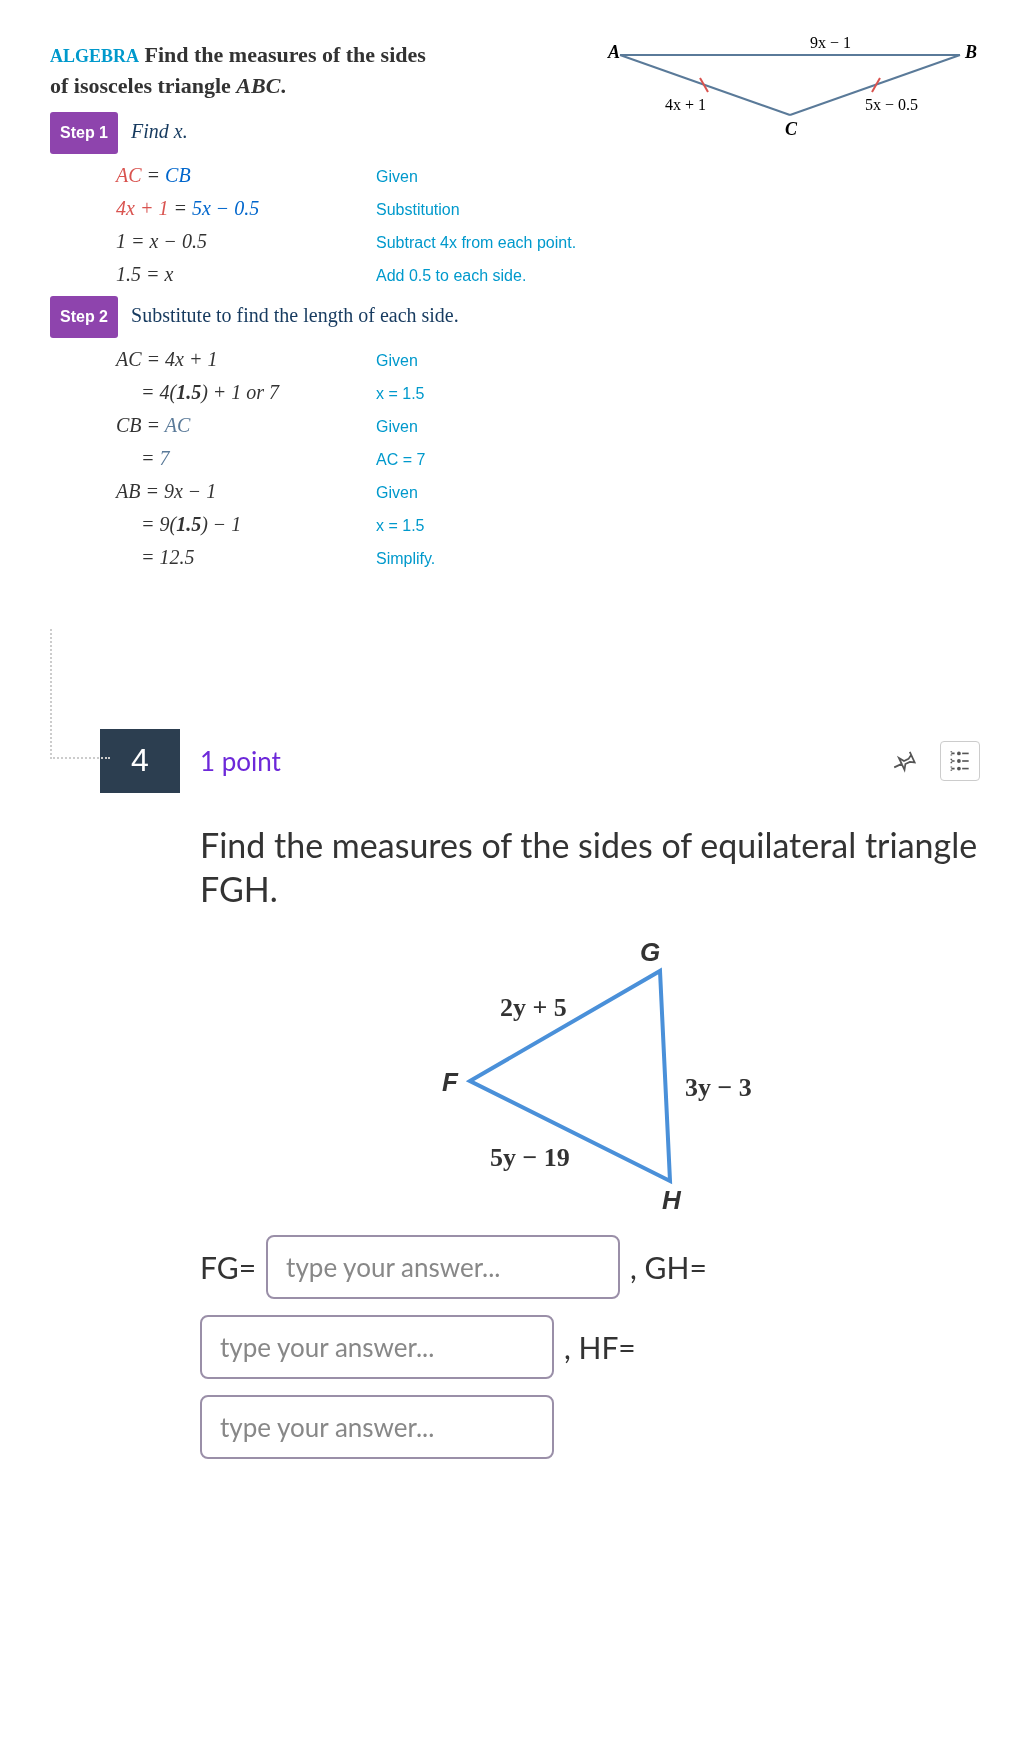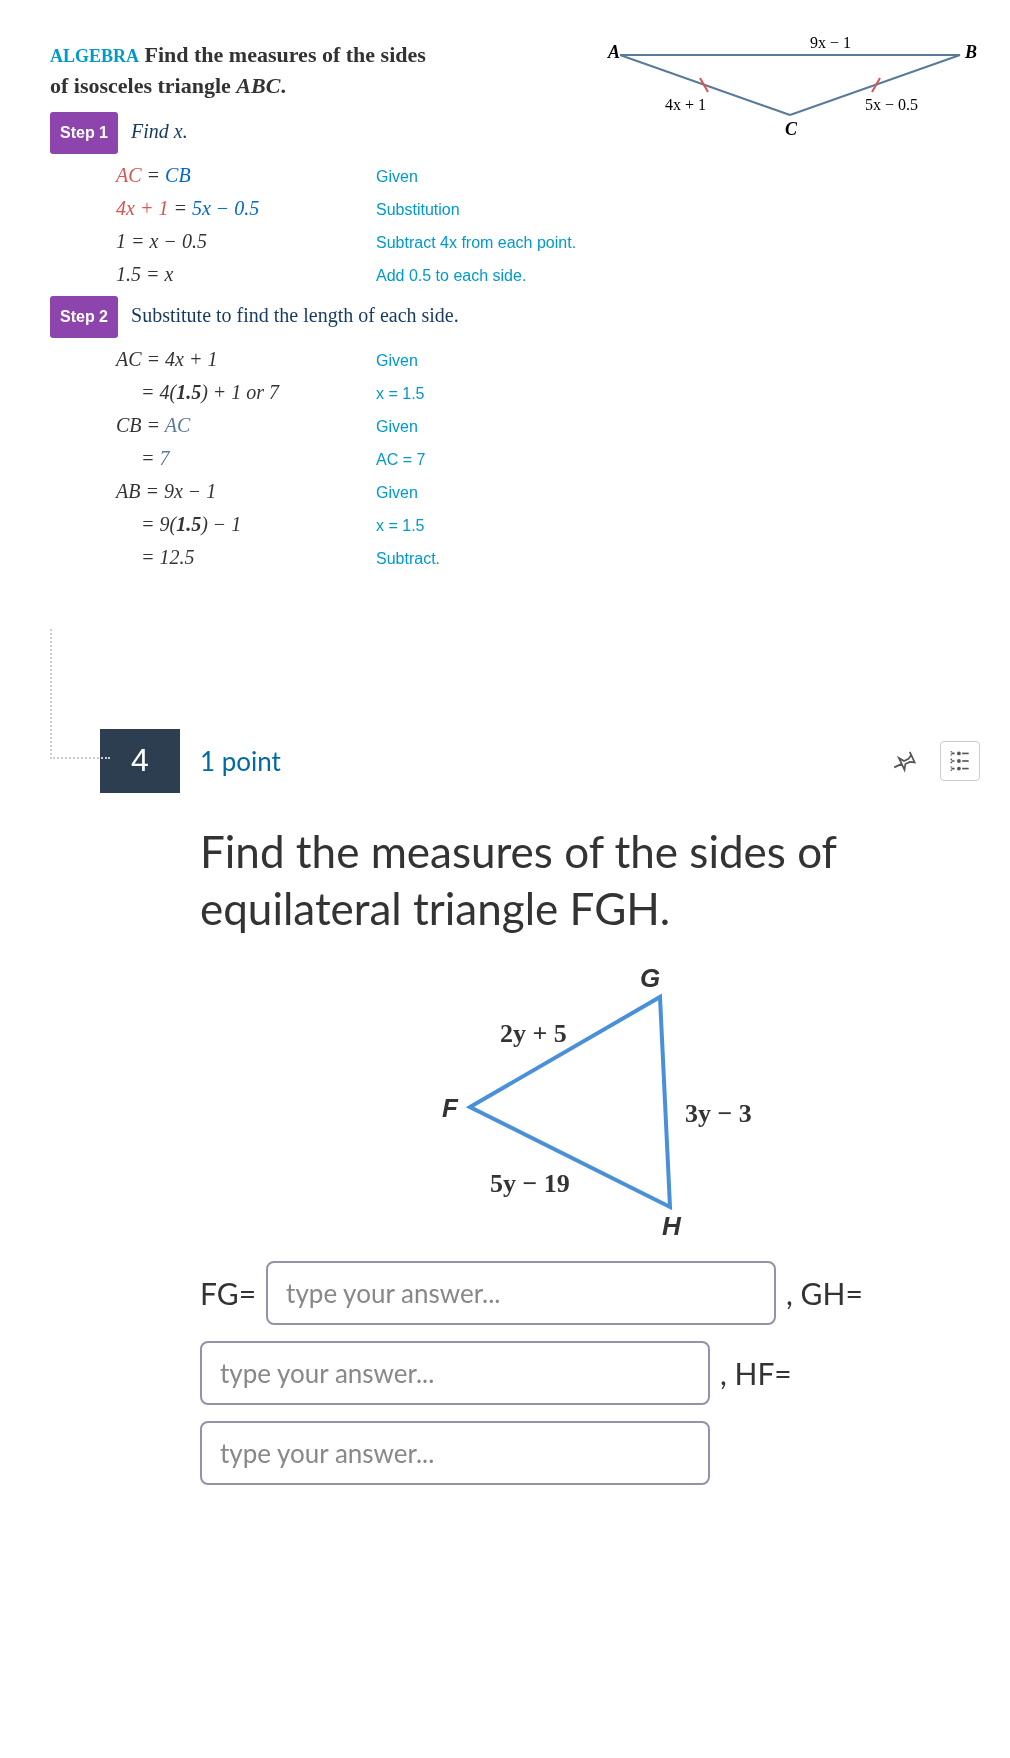--- a/index.html
+++ b/index.html
@@ -65,47 +65,47 @@
   }
   .q-header { display: flex; align-items: center; gap: 20px; }
   .q-number {
     background: #2c3e50;
     color: #fff;
     width: 80px; height: 64px;
     display: flex; align-items: center; justify-content: center;
     font-size: 32px; font-family: Arial, sans-serif;
     margin-left: 70px;
   }
-  .q-points { font-size: 26px; color: #0369a1; font-family: 'Lato', Arial, sans-serif; flex: 1; }
+  .q-points { font-size: 26px; color: #6d28d9; font-family: 'Lato', Arial, sans-serif; flex: 1; }
   .q-icons { display: flex; gap: 16px; align-items: center; }
   .icon-btn { width: 40px; height: 40px; display:flex; align-items:center; justify-content:center; cursor: pointer; }
   .icon-btn.boxed { border: 1px solid #ccc; border-radius: 4px; }
   .icon-btn svg { stroke: #555; fill: none; stroke-width: 1.5; }
 
   .q-body { margin-left: 170px; margin-top: 30px; }
-  .q-prompt { font-size: 44px; color: #333; font-family: 'Lato', Arial, sans-serif; line-height: 1.3; }
+  .q-prompt { font-size: 34px; color: #333; font-family: 'Lato', Arial, sans-serif; line-height: 1.3; }
 
   .q-figure { margin: 20px auto; width: 400px; position: relative; }
   .q-figure svg { width: 100%; }
   .fig-label { font-family: Arial, sans-serif; font-size: 26px; font-style: italic; font-weight: bold; fill:#333; }
   .fig-expr { font-family: 'Times New Roman', serif; font-size: 26px; font-weight: bold; fill:#333; }
 
   .answer-area { font-size: 30px; font-family: 'Lato', Arial, sans-serif; color:#333; }
   .answer-row { display: flex; align-items: center; flex-wrap: wrap; gap: 24px 10px; margin-bottom: 16px; }
   .answer-input {
     border: 2px solid #9a8fa8;
     border-radius: 8px;
     padding: 14px 18px;
     font-size: 26px;
     font-family: inherit;
     color: #888;
     background: #fff;
     min-width: 300px;
   }
-  .answer-input.wide { width: 510px; }
+  .answer-input.wide { width: 354px; }
   .answer-input::placeholder { color: #888; }
 </style>
 </head>
 <body>
 
 <div class="example-box">
   <div class="example-header">
     <span class="algebra-label">ALGEBRA</span><span class="header-text"> Find the measures of the sides</span><br>
     <span class="header-text">of isosceles triangle </span><span class="header-text italic">ABC</span><span class="header-text">.</span>
   </div>
@@ -174,21 +174,21 @@
       <div class="work-row">
         <div class="work-eq"><i>AB</i> = 9<i>x</i> − 1</div>
         <div class="work-reason">Given</div>
       </div>
       <div class="work-row">
         <div class="work-eq">&nbsp;&nbsp;&nbsp;&nbsp;&nbsp;= 9(<b>1.5</b>) − 1</div>
         <div class="work-reason">x = 1.5</div>
       </div>
       <div class="work-row">
         <div class="work-eq">&nbsp;&nbsp;&nbsp;&nbsp;&nbsp;= 12.5</div>
-        <div class="work-reason">Subtract.</div>
+        <div class="work-reason">Simplify.</div>
       </div>
     </div>
 </div>
 
 <div class="question-wrap">
   <div class="dotted-guide"></div>
   <div class="q-header">
     <div class="q-number">4</div>
     <div class="q-points">1 point</div>
     <div class="q-icons">

